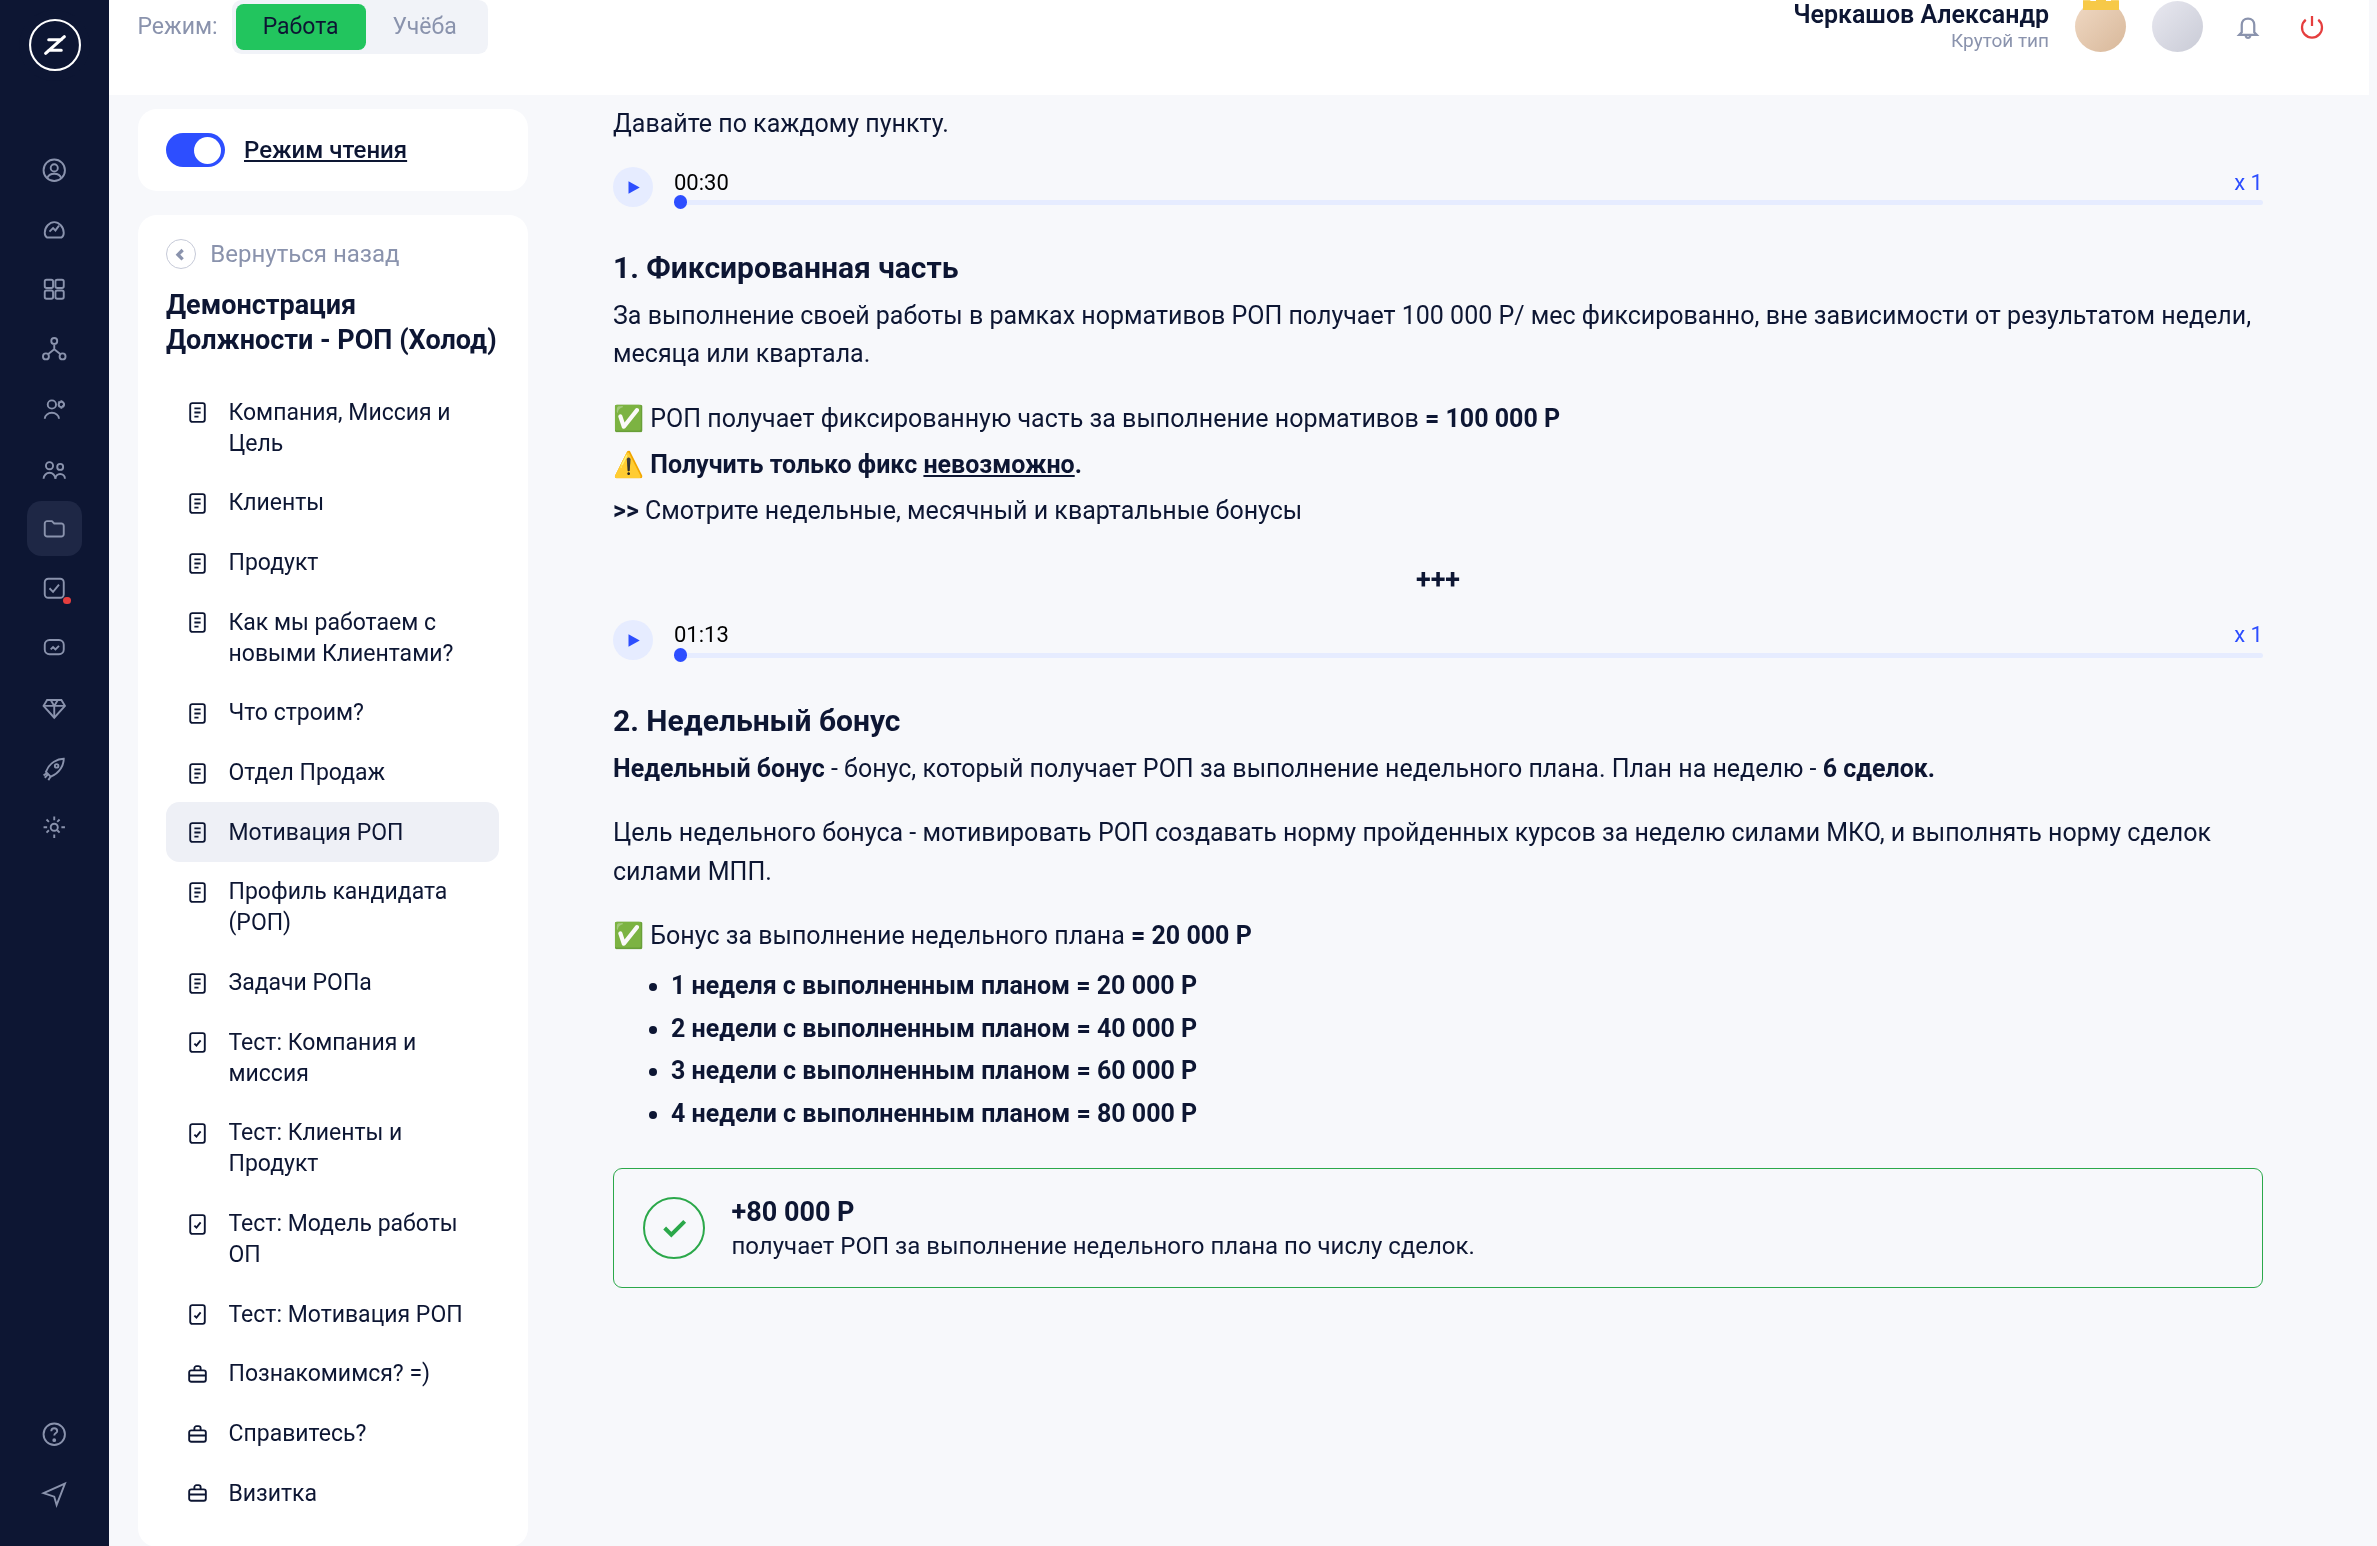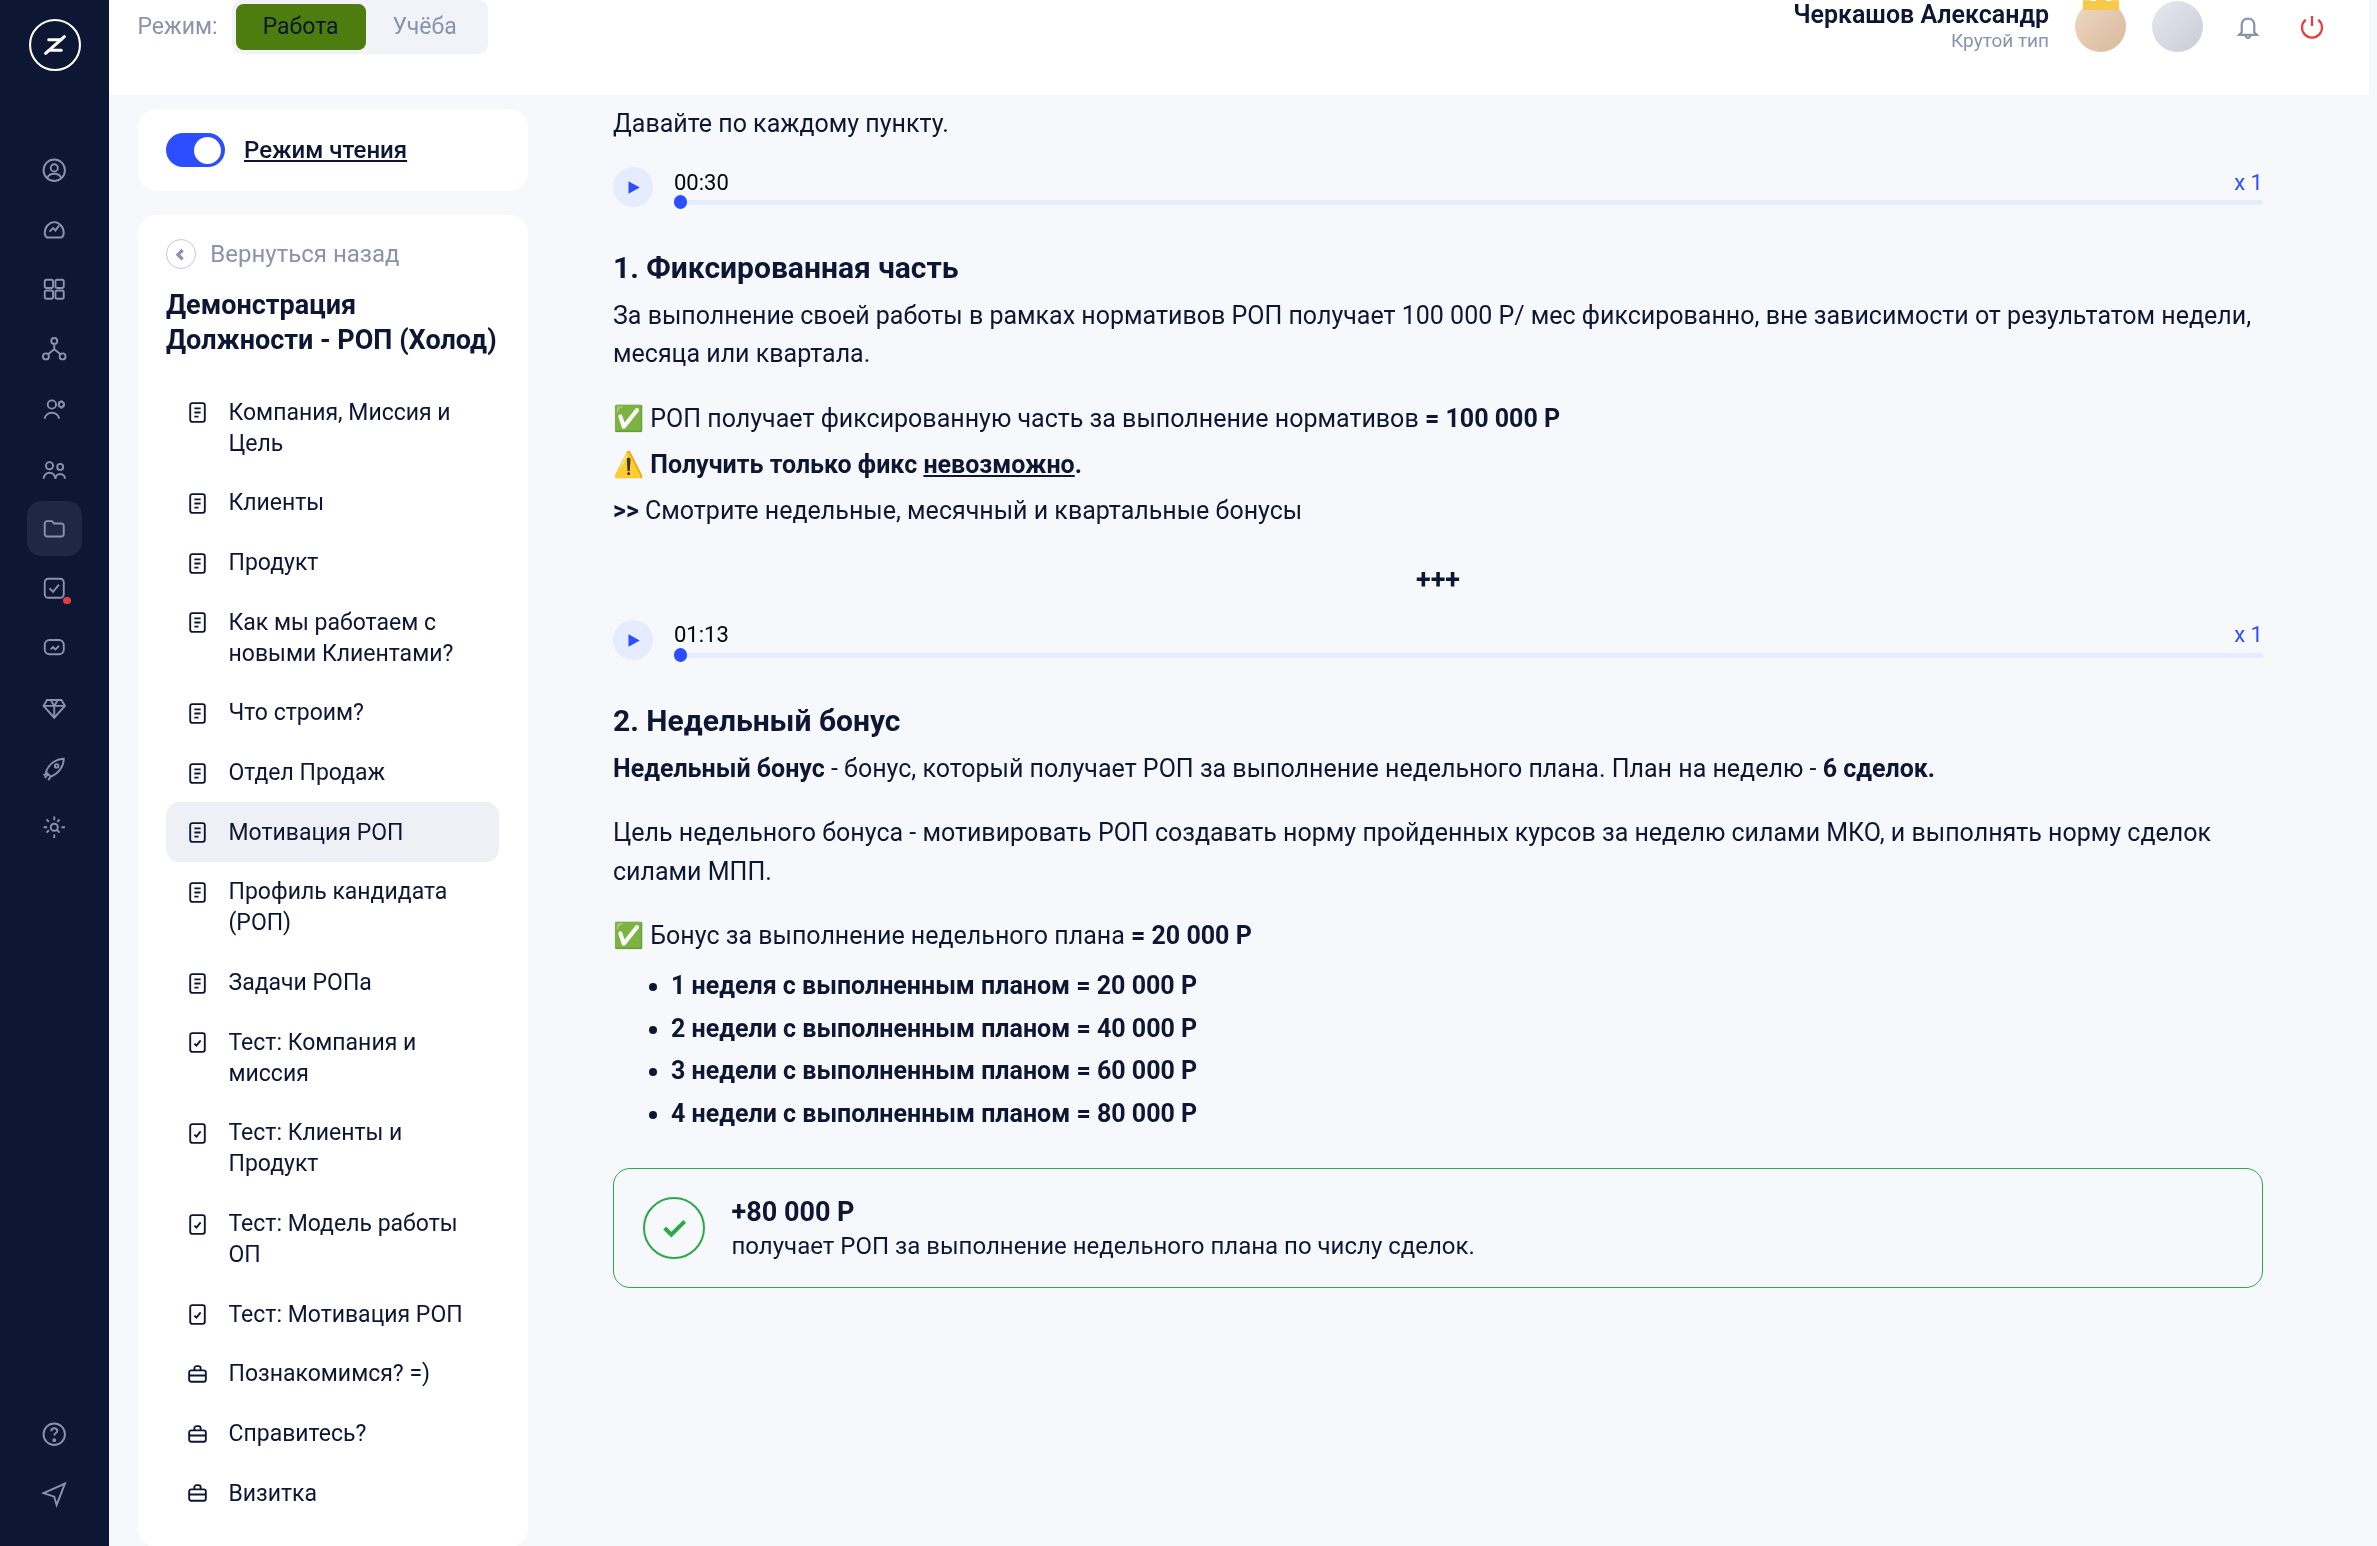--- a/index.html
+++ b/index.html
@@ -13,21 +13,21 @@
 .rail .nav-item svg { width:28.5px; height:28.5px; stroke:#8a93ad; stroke-width:1.6; fill:none; }
 .rail .nav-item .dot { position:absolute; width:7.6px; height:7.6px; background:#e53e3e; border-radius:50%; top:36px; left:36px;}
 .rail .spacer { flex:1; }
 .rail .bottom { display:flex; flex-direction:column; gap:4.8px; padding-bottom:24px; align-items:center;}
 
 .header { position:fixed; left:109px; right:8px; top:0; height:95px; background:#fff; display:flex; align-items:flex-start; padding:0 38px 0 476px; gap:24px; z-index:5; }
 .mode-box { position:absolute; left:28.5px; display:flex; align-items:center; gap:14.3px;}
 .mode-label { color:#8a93ad; font-size:23px;}
 .seg { display:flex; background:#f1f3f8; border-radius:9.5px; padding:3.8px; }
 .seg .seg-item { padding:9.5px 27px; border-radius:7.6px; font-size:23px; color:#8a93ad; cursor:pointer;}
-.seg .seg-item.active { background:#4d7c0f; color:#0d1633; }
+.seg .seg-item.active { background:#22c55e; color:#0d1633; }
 .header .grow { flex:1; }
 .user-block { display:flex; align-items:center; gap:26px; }
 .user-text { text-align:right; }
 .user-name { font-size:25px; font-weight:600; }
 .user-sub { font-size:19px; color:#8a93ad; }
 .avatar { width:51px; height:51px; border-radius:50%; background:linear-gradient(135deg,#f0d9c4,#d8b89a); position:relative; }
 .avatar.crown::before { content:""; position:absolute; top:-13.3px; left:7.6px; width:36px; height:23px; background:radial-gradient(circle at 20% 100%,#f7c948 30%,transparent 31%),radial-gradient(circle at 50% 100%,#f7c948 35%,transparent 36%),radial-gradient(circle at 80% 100%,#f7c948 30%,transparent 31%),linear-gradient(#f7c948,#f7c948); background-size:33% 60%,33% 80%,33% 60%,100% 40%; background-position:0 0,50% 0,100% 0,0 100%; background-repeat:no-repeat; }
 .avatar2 { width:51px; height:51px; border-radius:50%; background:linear-gradient(135deg,#e8e8f0,#c9cbd6); }
 .hicon { width:38px; height:38px; display:flex; align-items:center; justify-content:center; cursor:pointer;}
 .hicon svg { width:30px; height:30px; stroke:#8a93ad; stroke-width:1.8; fill:none;}
@@ -60,21 +60,21 @@
 .atrack { flex:1; height:4.8px; background:#e6ecff; border-radius:2.9px; position:relative;}
 .atrack::before { content:""; position:absolute; left:0; top:-4.8px; width:13.3px; height:13.3px; border-radius:50%; background:#2d4eff;}
 .aspeed { color:#2d4eff; font-size:22px;}
 h2.sec { font-size:30px; font-weight:700; margin-bottom:11.4px;}
 .p { font-size:25px; line-height:1.55; margin-bottom:7.6px;}
 .p b, .p strong { font-weight:700;}
 .p .u { text-decoration:underline;}
 .plusline { text-align:center; font-size:27px; font-weight:700; margin:33px 0 9.5px;}
 .bullets { margin:9.5px 0 24px 38px;}
 .bullets li { font-size:25px; line-height:1.7; font-weight:700;margin-left:20px;}
-.callout { border:1.9px solid #2ba84a; border-radius:17px; padding:27px 28.5px; display:flex; gap:27px; align-items:center; margin-top:33px;}
+.callout { border:1.9px solid #2ba84a; border-radius:9px; padding:27px 28.5px; display:flex; gap:27px; align-items:center; margin-top:33px;}
 .callout .circle { width:62px; height:62px; border:2.9px solid #2ba84a; border-radius:50%; display:flex; align-items:center; justify-content:center; flex-shrink:0;}
 .callout .circle svg { width:32px; height:32px; stroke:#2ba84a; stroke-width:3; fill:none;}
 .callout .ctitle { font-size:27px; font-weight:700; margin-bottom:3.8px;}
 .callout .csub { font-size:24px;}
 
 ::-webkit-scrollbar { width:0; }
 </style>
 </head>
 <body>
 

